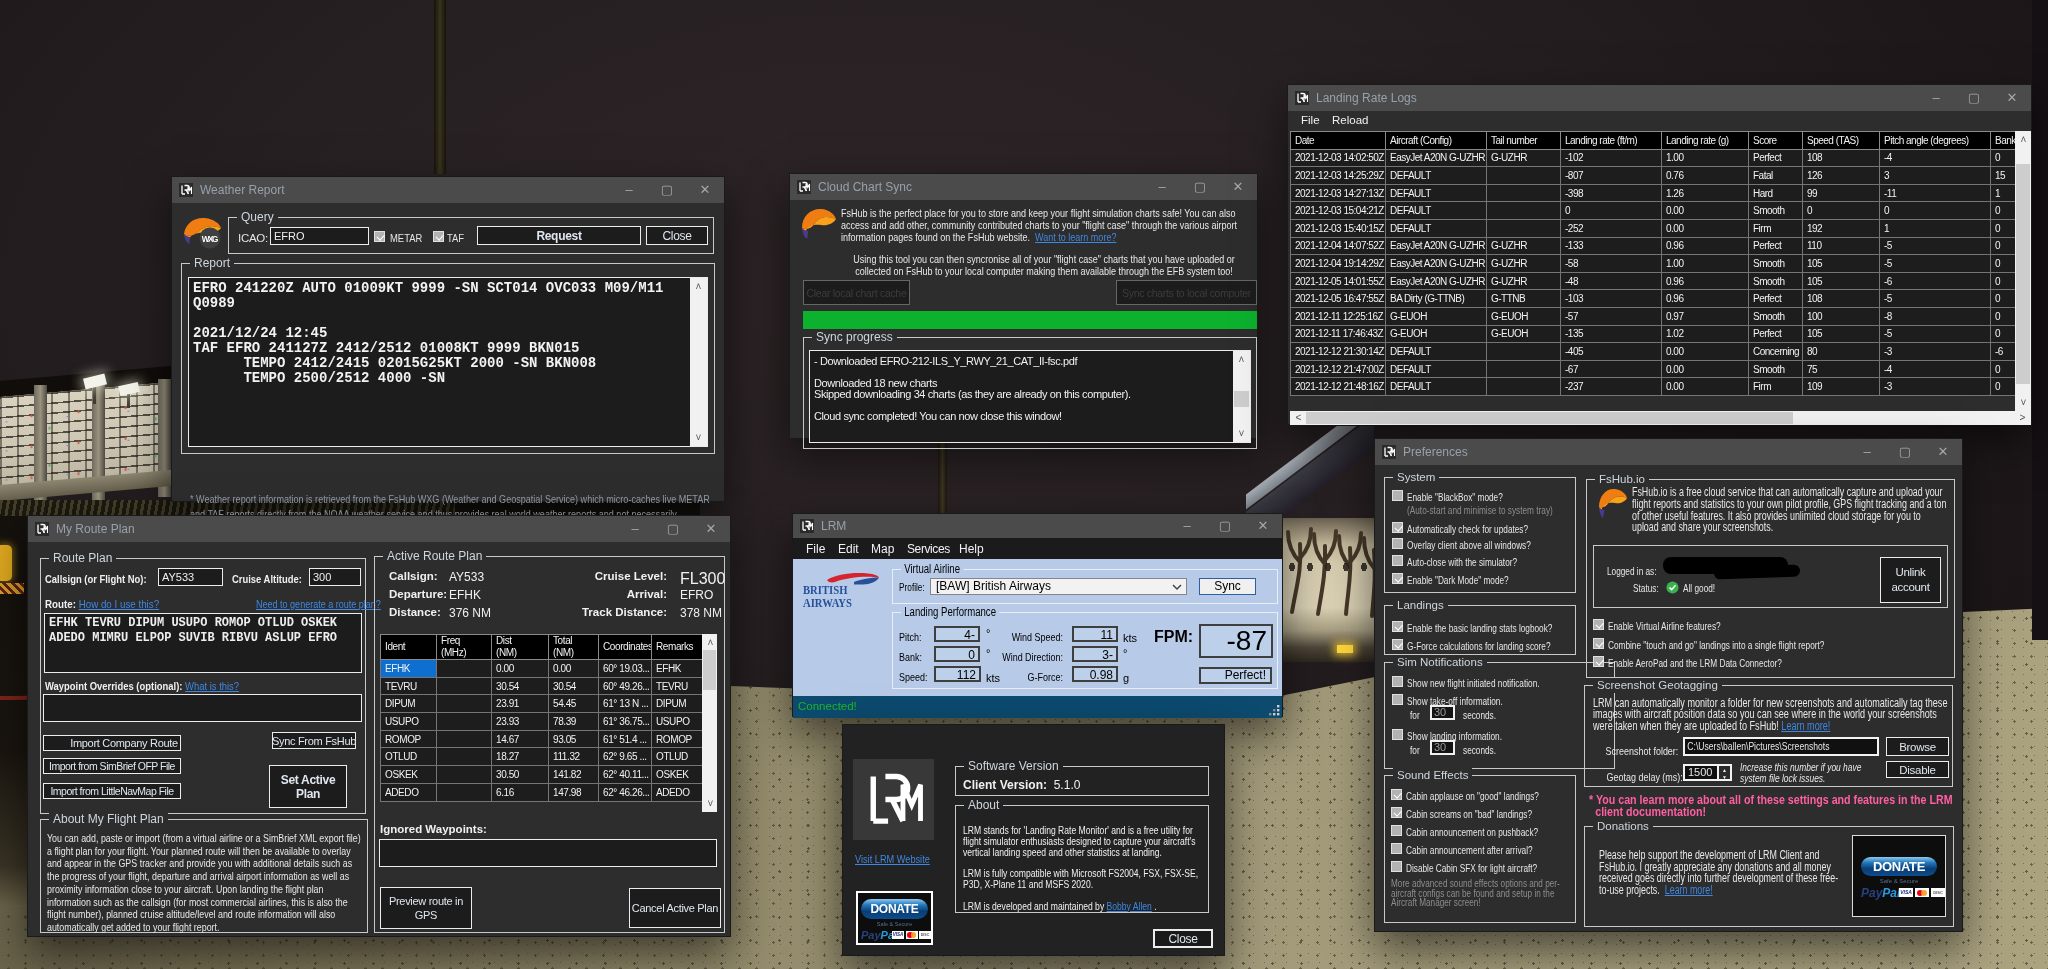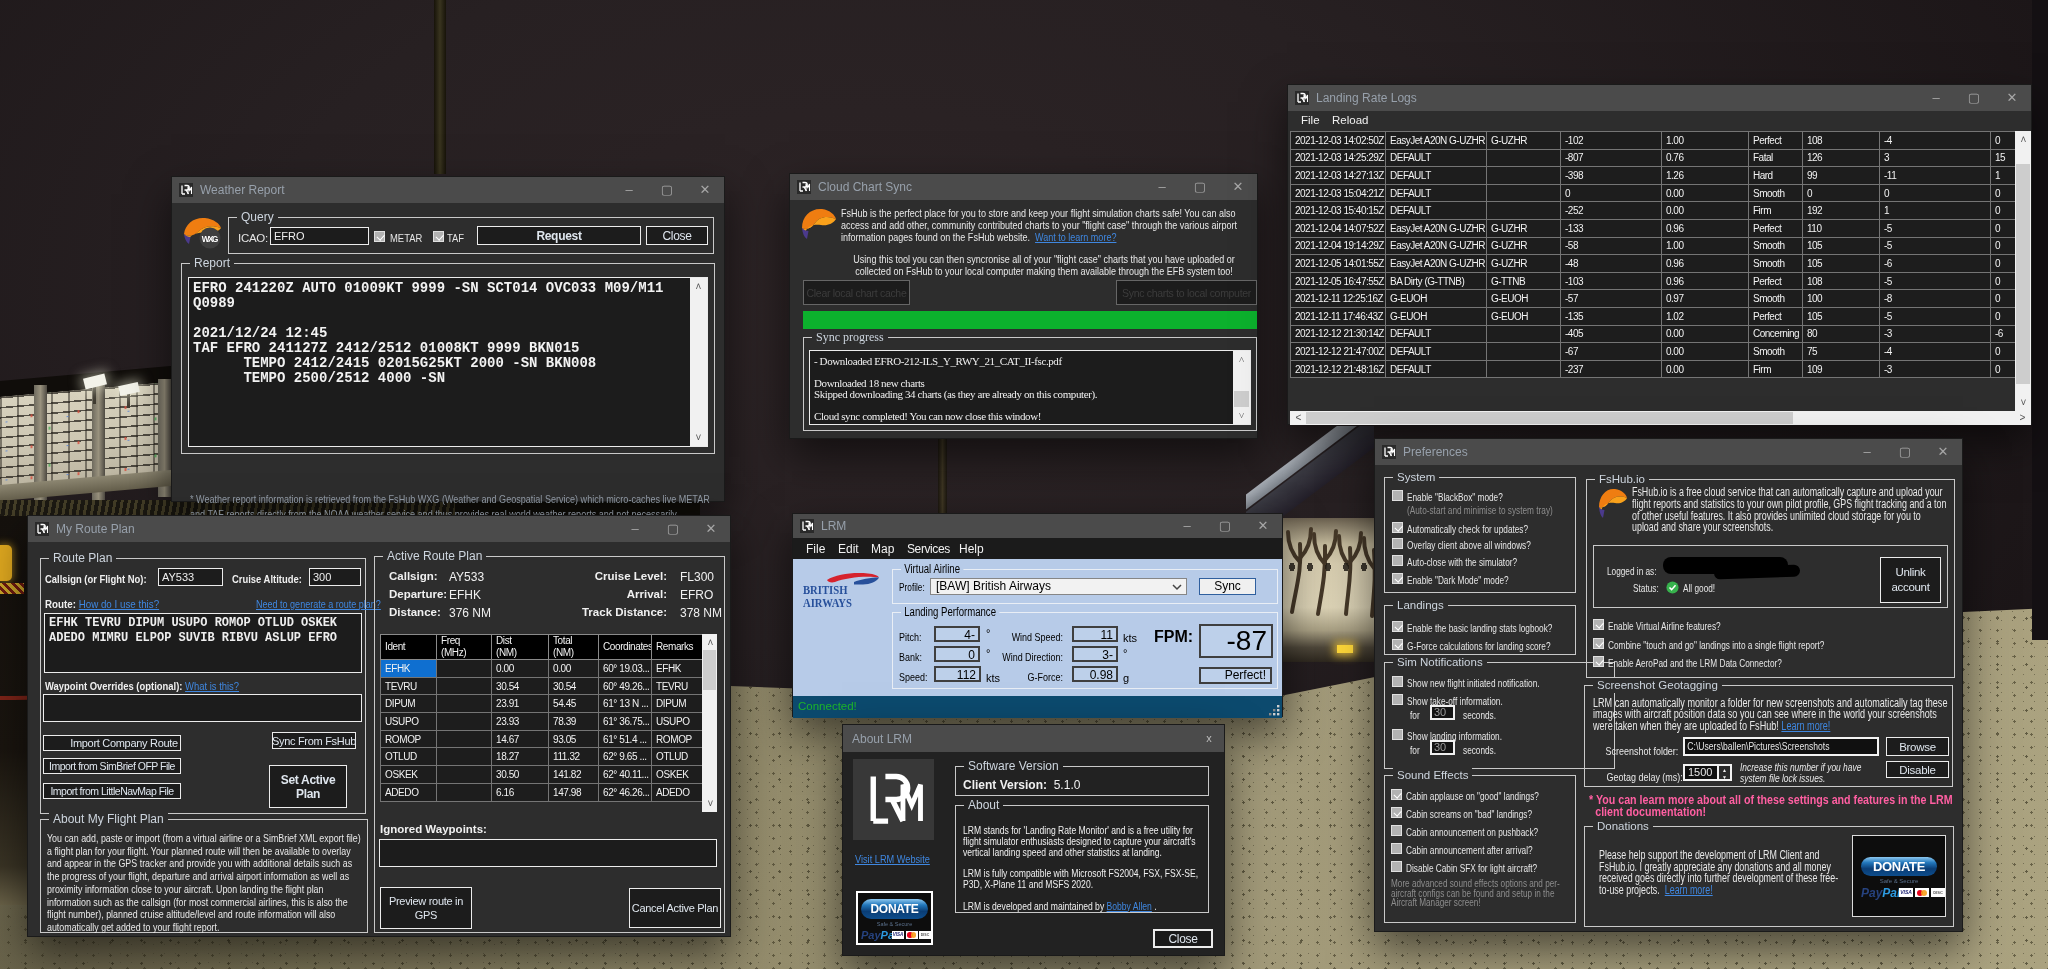--- a/index.html
+++ b/index.html
@@ -226,21 +226,21 @@
     </svg>
     <div style="position:absolute; left:51px; top:34px; width:398px;">
         <div class="nw" style="width:122%; transform:scaleX(.82); font-size:11px; line-height:11.8px; color:#e8e8e8;">FsHub is the perfect place for you to store and keep your flight simulation charts safe! You can also access and add other, community contributed charts to your "flight case" through the various airport information pages found on the FsHub website.&nbsp; <span class="lnk">Want to learn more?</span></div>
       </div>
     <div style="position:absolute; left:58px; top:80px; width:392px;">
         <div class="nw" style="width:122%; transform:scaleX(.82); font-size:11px; line-height:11.8px; color:#e8e8e8; text-align:center;">Using this tool you can then syncronise all of your "flight case" charts that you have uploaded or collected on FsHub to your local computer making them available through the EFB system too!</div>
       </div>
     <div class="btn" style="left:13px; top:106px; width:107px; height:25px; color:#3c3c3c; border-color:#666; font-size:10.5px;">Clear local chart cache</div>
     <div class="btn" style="left:326px; top:106px; width:141px; height:25px; color:#3c3c3c; border-color:#666; font-size:10.5px;">Sync charts to local computer</div>
     <div style="position:absolute; left:13px; top:137px; width:454px; height:18px; background:#0cb12d;"></div>
-    <div class="grp" style="left:13px; top:163px; width:454px; height:94px;font-family:Liberation Serif, serif;">
+    <div class="grp" style="left:13px; top:163px; width:454px; height:112px;">
         <div class="glabel">Sync progress</div>
       <div style="position:absolute; left:5px; top:12px; right:5px; bottom:5px; background:#1c1c1c; border:1px solid #ececec;">
         <div style="position:absolute; left:4px; top:5px; font-size:11px; letter-spacing:-.4px; line-height:11px; color:#f0f0f0; white-space:pre;">- Downloaded EFRO-212-ILS_Y_RWY_21_CAT_II-fsc.pdf
 
 Downloaded 18 new charts
 Skipped downloading 34 charts (as they are already on this computer).
 
 Cloud sync completed! You can now close this window!</div>
         <div class="sbv" style="right:0; top:0; bottom:0;">
             <div class="arr" style="top:0;">˄</div>
@@ -280,20 +280,31 @@
           <col style="width:101px">
           <col style="width:74px">
           <col style="width:101px">
           <col style="width:87px">
           <col style="width:54px">
           <col style="width:77px">
           <col style="width:111px">
           <col style="width:25px">
         </colgroup>
       <tbody>
+          <tr class="hd">
+            <td>Date</td>
+            <td>Aircraft (Config)</td>
+            <td>Tail number</td>
+            <td>Landing rate (ft/m)</td>
+            <td>Landing rate (g)</td>
+            <td>Score</td>
+            <td>Speed (TAS)</td>
+            <td>Pitch angle (degrees)</td>
+            <td>Bank</td>
+          </tr>
       <tr>
             <td>2021-12-03 14:02:50Z</td>
             <td>EasyJet A20N G-UZHR</td>
             <td>G-UZHR</td>
             <td>-102</td>
             <td>1.00</td>
             <td>Perfect</td>
             <td>108</td>
             <td>-4</td>
             <td>0</td>
@@ -497,21 +508,21 @@
       <div style="position:absolute; left:6px; top:12px; width:314px;">
           <div class="nw" style="width:124%; transform:scaleX(.806); font-size:11px; line-height:12.7px; color:#e8e8e8;">You can add, paste or import (from a virtual airline or a SimBrief XML export file) a flight plan for your flight. Your planned route will then be available to overlay and appear in the GPS tracker and provide you with additional details such as the progress of your flight, departure and arrival airport information as well as proximity information close to your aircraft. Upon landing the flight plan information such as the callsign (for most commercial airlines, this is also the flight number), planned cruise altitude/level and route information will also automatically get added to your flight report.</div>
         </div>
     </div>
     <div class="grp" style="left:346px; top:40px; width:351px; height:377px;">
         <div class="glabel">Active Route Plan</div>
       </div>
     <div style="position:absolute; left:361px; top:54px; font-size:11.5px; font-weight:bold; color:#f0f0f0;">Callsign:</div>
     <div style="position:absolute; left:421px; top:54px; font-size:12px; color:#f0f0f0;">AY533</div>
     <div style="position:absolute; right:63px; top:54px; font-size:11.5px; font-weight:bold; color:#f0f0f0; white-space:nowrap;">Cruise Level:</div>
-    <div style="position:absolute; left:652px; top:54px; font-size:12px; color:#f0f0f0;">FL300</div>
+    <div style="position:absolute; left:652px; top:54px; font-size:16px; color:#f0f0f0;">FL300</div>
     <div style="position:absolute; left:361px; top:72px; font-size:11.5px; font-weight:bold; color:#f0f0f0;">Departure:</div>
     <div style="position:absolute; left:421px; top:72px; font-size:12px; color:#f0f0f0;">EFHK</div>
     <div style="position:absolute; right:63px; top:72px; font-size:11.5px; font-weight:bold; color:#f0f0f0; white-space:nowrap;">Arrival:</div>
     <div style="position:absolute; left:652px; top:72px; font-size:12px; color:#f0f0f0;">EFRO</div>
     <div style="position:absolute; left:361px; top:90px; font-size:11.5px; font-weight:bold; color:#f0f0f0;">Distance:</div>
     <div style="position:absolute; left:421px; top:90px; font-size:12px; color:#f0f0f0;">376 NM</div>
     <div style="position:absolute; right:63px; top:90px; font-size:11.5px; font-weight:bold; color:#f0f0f0; white-space:nowrap;">Track Distance:</div>
     <div style="position:absolute; left:652px; top:90px; font-size:12px; color:#f0f0f0;">378 NM</div>
     <table id="rttbl" style="position:absolute; left:352px; top:118px; border-collapse:collapse; table-layout:fixed; width:322px; font-size:10px; letter-spacing:-.4px; color:#f2f2f2;">
       <colgroup>
@@ -682,26 +693,20 @@
             <rect x="8" y="8" width="2.4" height="2.4"></rect>
             <rect x="4" y="4" width="2.4" height="2.4" fill="#8a8a8a"></rect>
             <rect x="4" y="8" width="2.4" height="2.4"></rect>
             <rect x="0" y="8" width="2.4" height="2.4" fill="#8a8a8a"></rect>
           </g>
         </svg>
     </div>
   </div>
 
   <div class="win" id="abwin" style="left:842px; top:724px; width:383px; height:232px; background:#222;">
-    <div class="tbar" style="height:27px;">
-        <div class="ttext" style="left:9px; top:7px;">About LRM</div>
-      <div class="tbtns">
-          <div class="tbtn" style="font-size:11px; width:30px; line-height:27px; color:#bbb;">x</div>
-        </div>
-      </div>
     <div style="position:absolute; left:10px; top:34px; width:81px; height:81px; background:#383838;">
       <svg width="81" height="81" viewBox="0 0 60 60">
           <g stroke="#fff" stroke-width="4" fill="none">
             <path d="M15 13 V46 M15 46 H26"></path>
             <path d="M24 13 H32 A7.8 7.8 0 0 1 32 30 H24 M29 30 L37 46"></path>
             <path d="M37 46 V19 L43.5 34 L50 19 V46" stroke-width="3.6"></path>
           </g>
         </svg>
     </div>
     <div class="lnk" style="position:absolute; left:12px; top:128px; font-size:11.5px; white-space:nowrap; transform:scaleX(.8); transform-origin:0 0;">Visit LRM Website</div>

